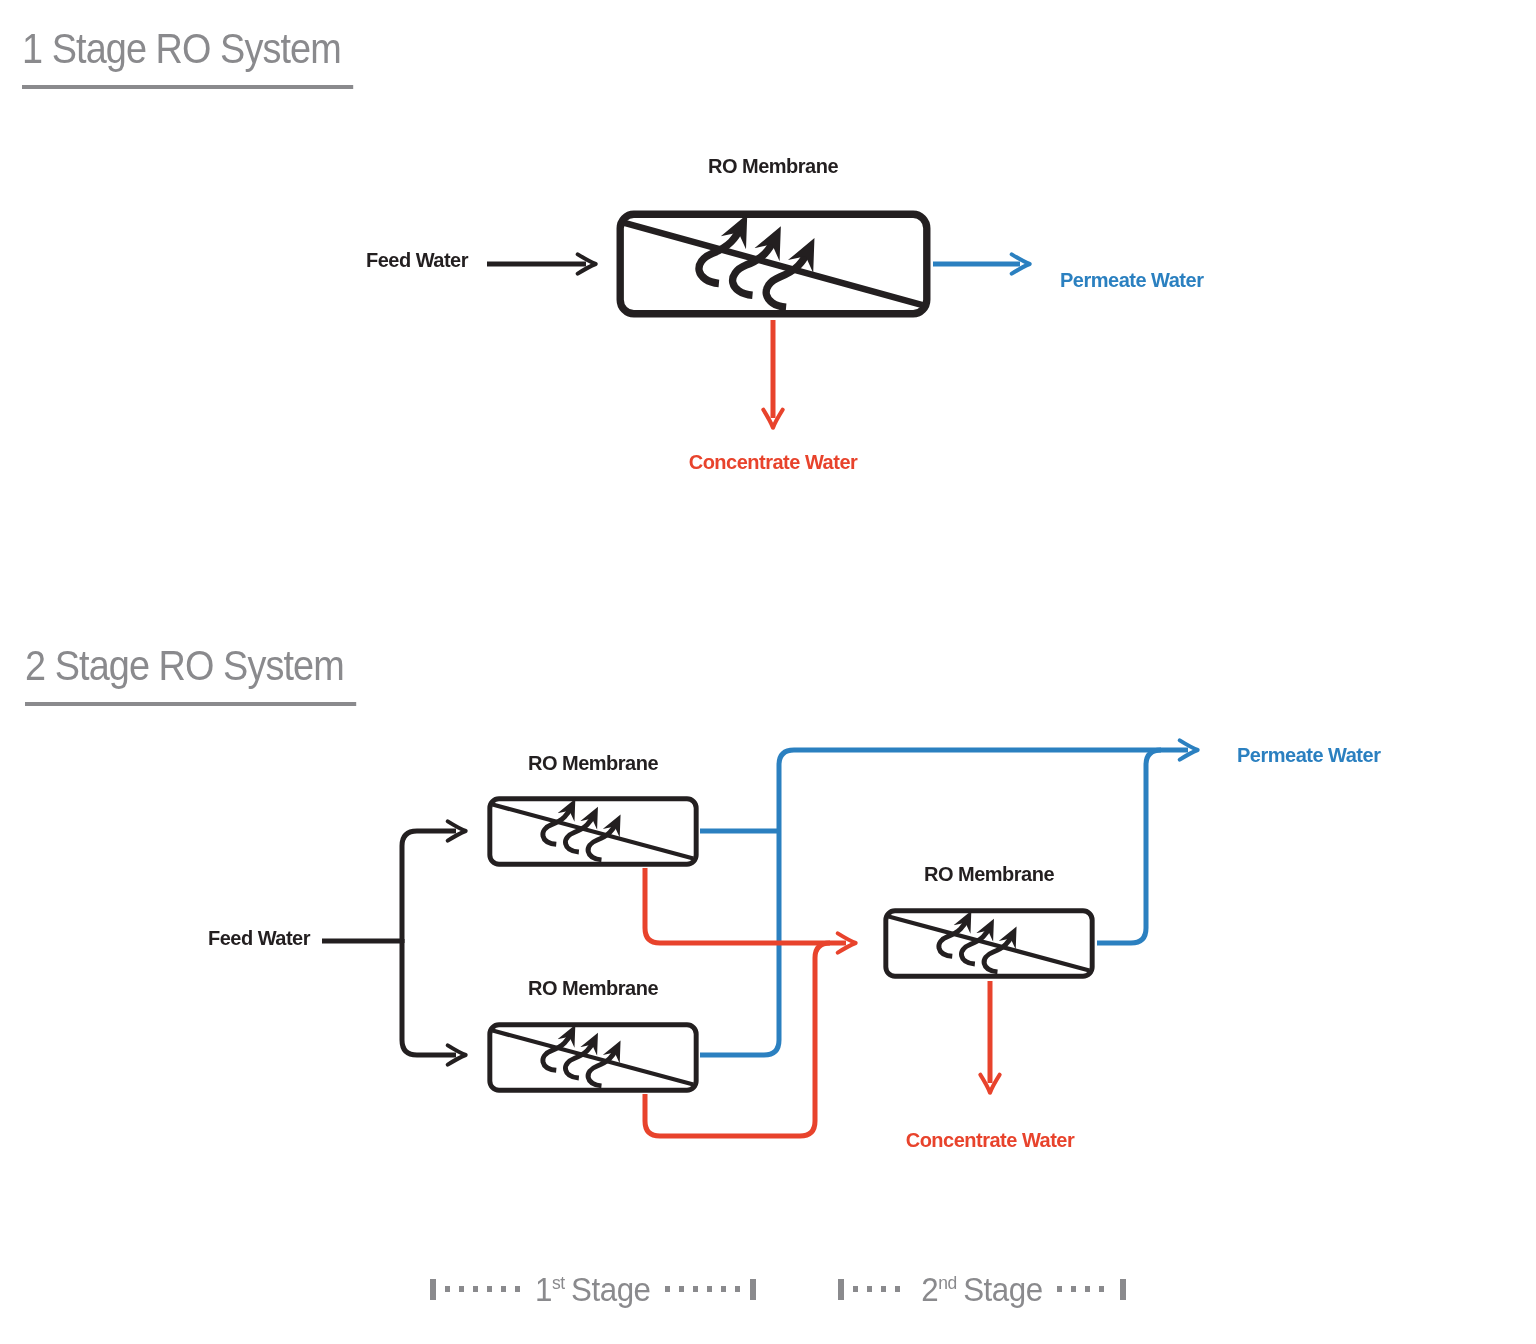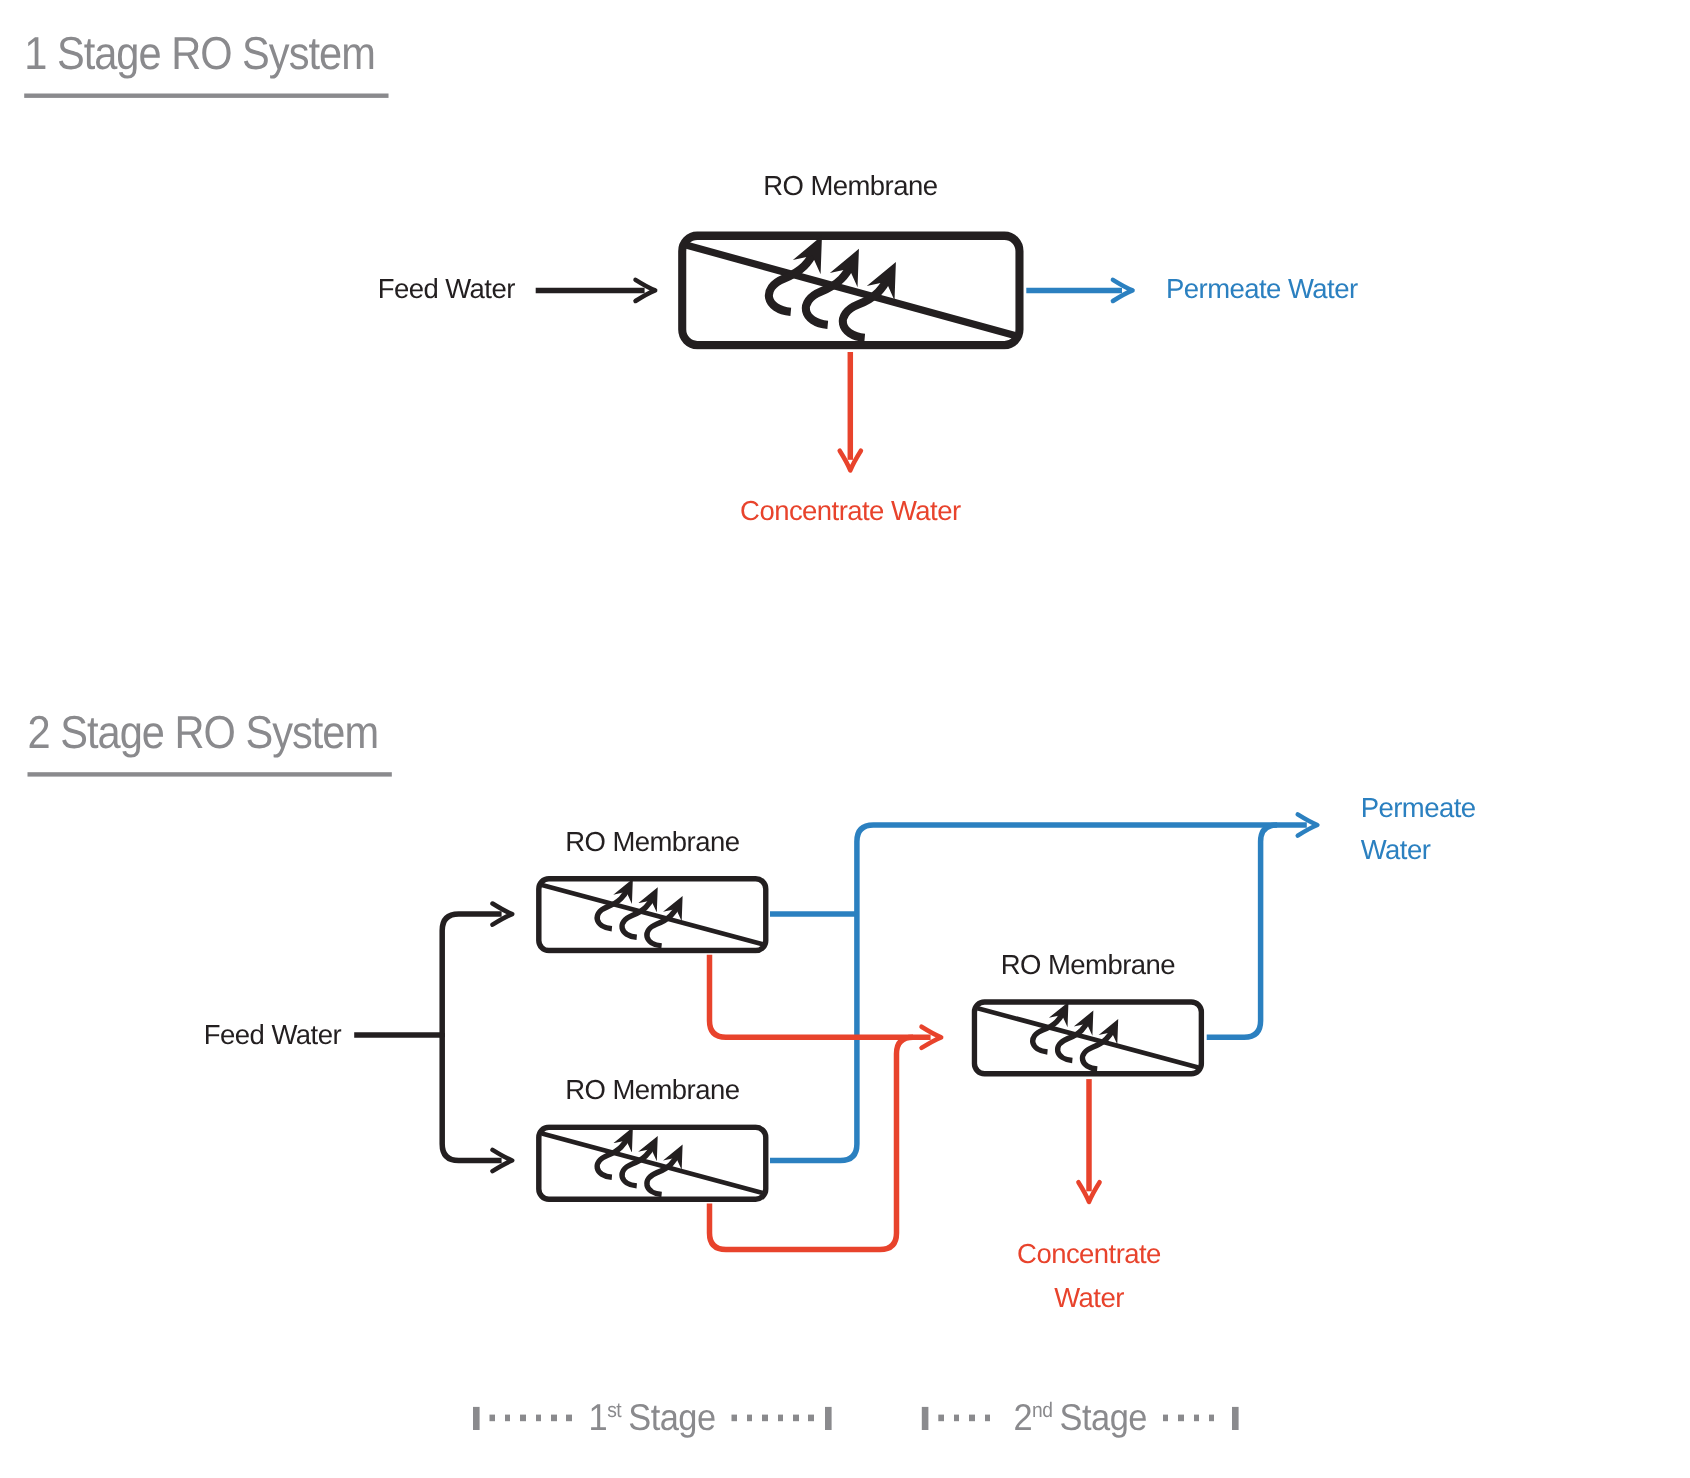--- a/index.html
+++ b/index.html
@@ -14,30 +14,30 @@
   .stage-canvas{
     position:relative;
     width:1536px;height:1344px;
     background:var(--bg);
     font-family:"Liberation Sans","DejaVu Sans",sans-serif;
     overflow:hidden;
   }
   svg.art{position:absolute;left:0;top:0;}
   .lbl{
     position:absolute;
-    font-weight:normal;
-    font-size:25px;
+    font-weight:bold;
+    font-size:20px;
     letter-spacing:-0.5px;
     color:var(--black);
     white-space:nowrap;
     line-height:1.2;
   }
   .lbl.center{transform:translateX(-50%);text-align:center;}
   .lbl.right{transform:translateX(-100%);}
-  .lbl.blue{color:var(--blue);}
+  .lbl.blue{color:var(--blue);margin-top:20px;}
   .lbl.red{color:var(--red);}
   .lbl.wrap{white-space:normal;}
   .title{
     position:absolute;
     font-size:42px;
     font-weight:400;
     letter-spacing:-1px;
     color:var(--gray);
     line-height:46px;
     padding-bottom:13px;

